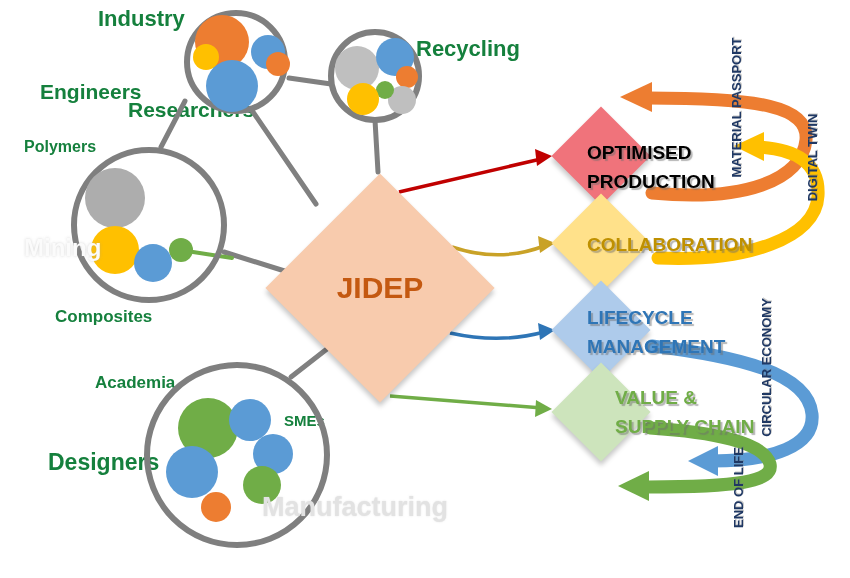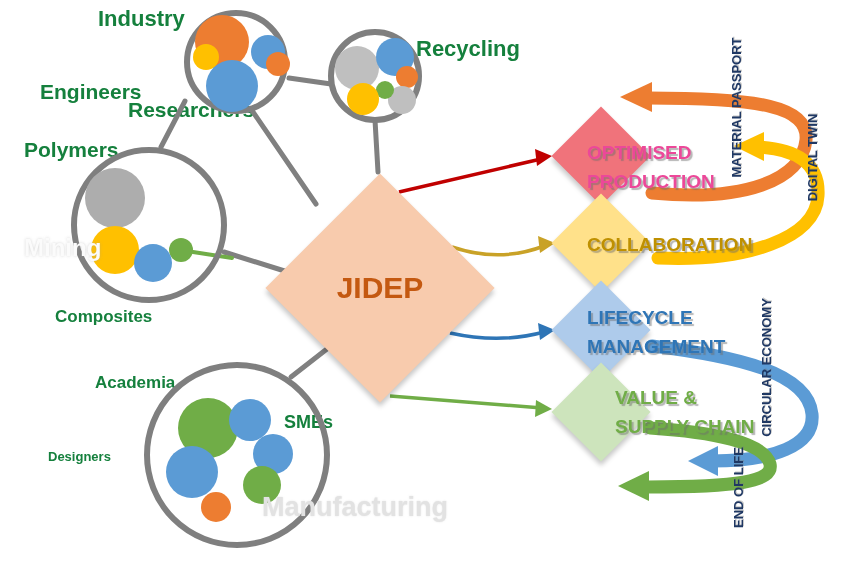--- a/index.html
+++ b/index.html
@@ -24,21 +24,21 @@
   .dmd{position:absolute;transform:rotate(45deg);z-index:2;box-shadow:3px 3px 5px rgba(0,0,0,.22);}
   .dmd.center{background:#F8CBAD;width:162px;height:162px;left:299px;top:207px;}
   .dmd.red{background:#F0737B;width:70px;height:70px;left:566px;top:121px;}
   .dmd.yellow{background:#FFE18A;width:70px;height:70px;left:566px;top:208px;}
   .dmd.blue{background:#AECBEB;width:70px;height:70px;left:566px;top:295px;}
   .dmd.green{background:#CDE4BC;width:70px;height:70px;left:566px;top:377px;}
   .center-label{position:absolute;left:310px;top:271px;width:140px;text-align:center;
     font-size:30px;font-weight:bold;color:#C45911;z-index:3;}
   .dmd-label{position:absolute;width:152px;font-weight:600;font-size:19px;line-height:29px;
     z-index:3;text-shadow:2px 2px 1px rgba(110,110,110,.5);}
-  .lbl-optimised{left:587px;top:138px;color:#ec4899;}
+  .lbl-optimised{left:587px;top:138px;color:#000000;}
   .lbl-collab{left:587px;top:230px;color:#BF9000;}
   .lbl-lifecycle{left:587px;top:303px;color:#2E75B6;}
   .lbl-value{left:587px;top:383px;color:#70AD47;margin-left:28px;}
   
   .vlabel{position:absolute;transform:rotate(-90deg);font-weight:bold;font-size:13px;
     color:#1F3864;text-align:center;line-height:15px;z-index:5;
     text-shadow:1px 1px 0 rgba(120,120,120,.4);}
   .v1{left:646px;top:100px;width:180px;}
   .v2{left:752px;top:150px;width:120px;}
   .v3{left:666px;top:360px;width:200px;}
@@ -46,25 +46,25 @@
 </style>
 </head>
 <body>
 
 <div class="canvas">
 
   <div class="ghost" style="left:98px;top:6px;font-size:22px;">Industry</div>
   <div class="ghost" style="left:40px;top:72px;font-size:21px;margin-top:8px;">Engineers</div>
   <div class="ghost" style="left:128px;top:98px;font-size:21px;">Researchers</div>
   <div class="ghost" style="left:416px;top:36px;font-size:22px;">Recycling</div>
-  <div class="ghost" style="left:24px;top:138px;font-size:21px;text-align:right;">Polymers</div>
+  <div class="ghost" style="left:24px;top:138px;font-size:16px;text-align:right;">Polymers</div>
   <div class="ghost" style="left:55px;top:307px;font-size:17px;">Composites</div>
   <div class="ghost" style="left:95px;top:373px;font-size:17px;">Academia</div>
-  <div class="ghost" style="left:48px;top:449px;font-size:13px;">Designers</div>
-  <div class="ghost" style="left:284px;top:412px;font-size:18px;">SMEs</div>
+  <div class="ghost" style="left:48px;top:449px;font-size:23px;">Designers</div>
+  <div class="ghost" style="left:284px;top:412px;font-size:15px;">SMEs</div>
 
   <svg class="layer" width="850" height="578" viewBox="0 0 850 578">
 
     <g stroke="#808080" stroke-width="5" stroke-linecap="round">
       <line x1="289" y1="78" x2="331" y2="84"></line>
       <line x1="375" y1="120" x2="378" y2="172"></line>
       <line x1="251" y1="109" x2="316" y2="204"></line>
       <line x1="185" y1="101" x2="161" y2="147"></line>
       <line x1="224" y1="252" x2="291" y2="273"></line>
       <line x1="291" y1="377" x2="332" y2="345"></line>

